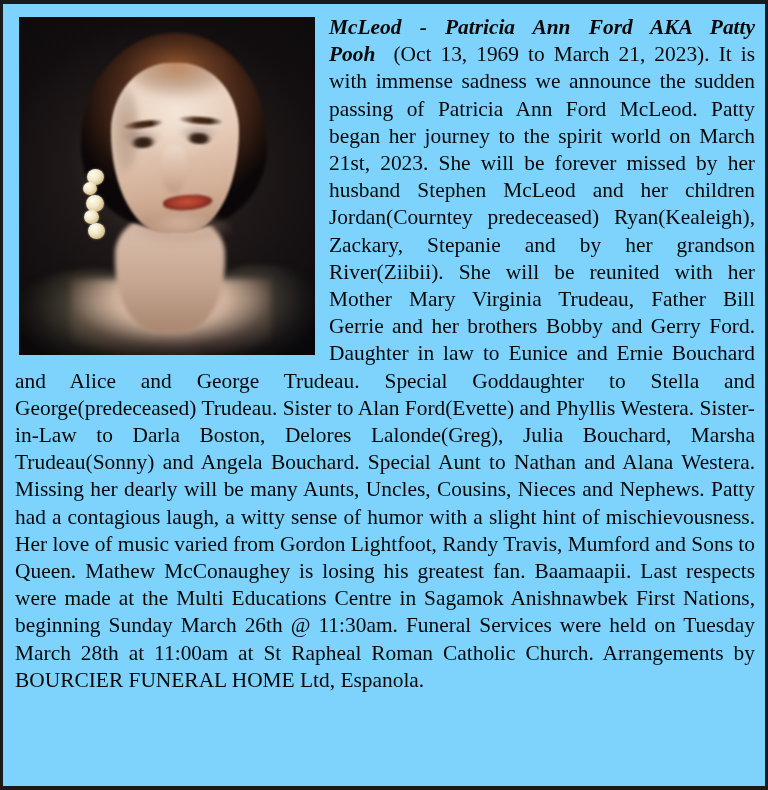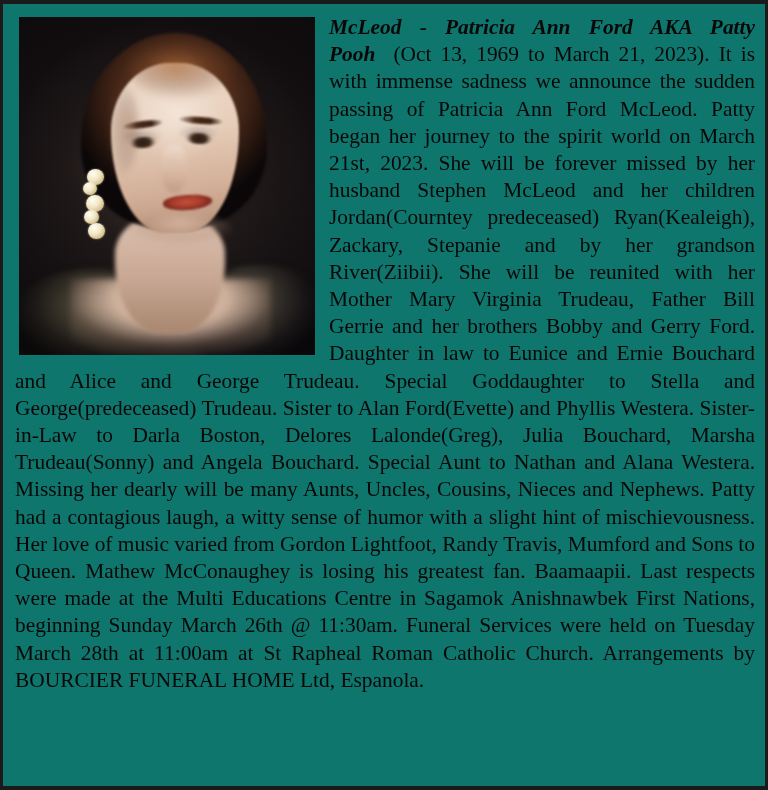--- a/index.html
+++ b/index.html
@@ -6,21 +6,21 @@
   html, body {
     margin: 0;
     padding: 0;
     background: #ffffff;
   }
 
   #page {
     position: relative;
     width: 768px;
     height: 790px;
-    background: #0f766e;
+    background: #7dd3fc;
     overflow: hidden;
     box-sizing: border-box;
     border-left: 3px solid #1a1a1a;
     border-right: 3px solid #1a1a1a;
     border-top: 4px solid #1a1a1a;
     border-bottom: 4px solid #1a1a1a;
   }
 
   #inner {
     position: relative;

